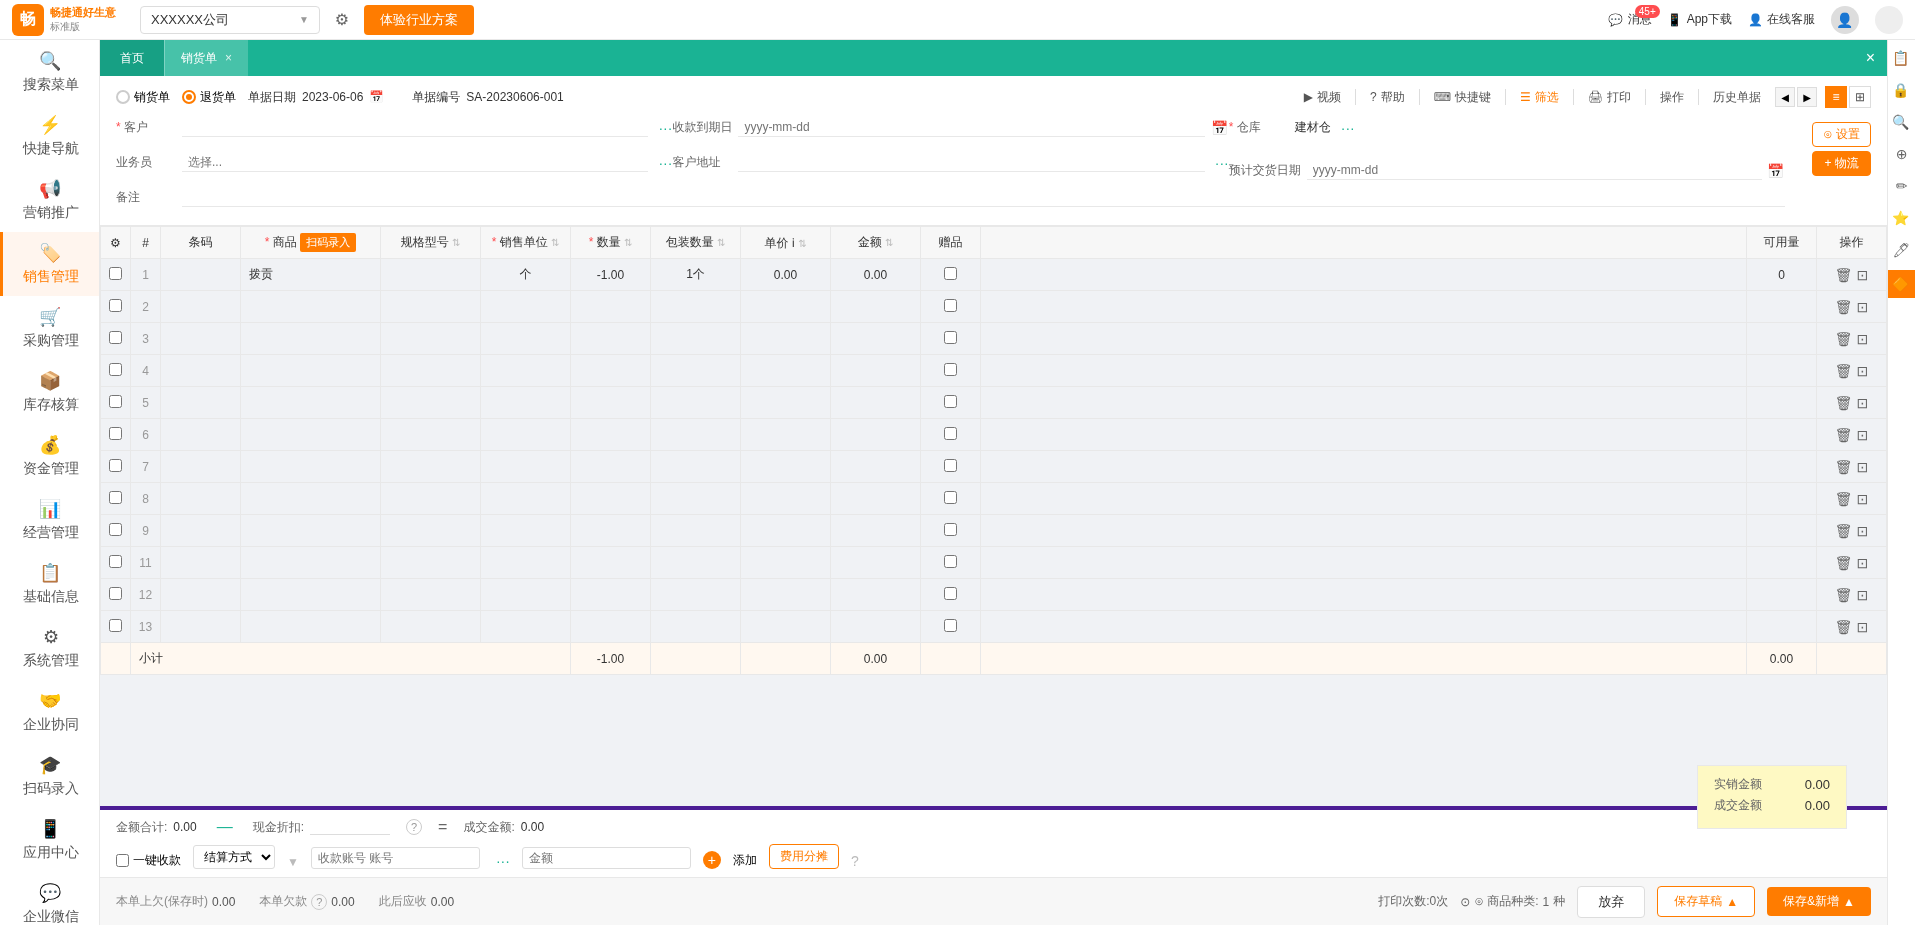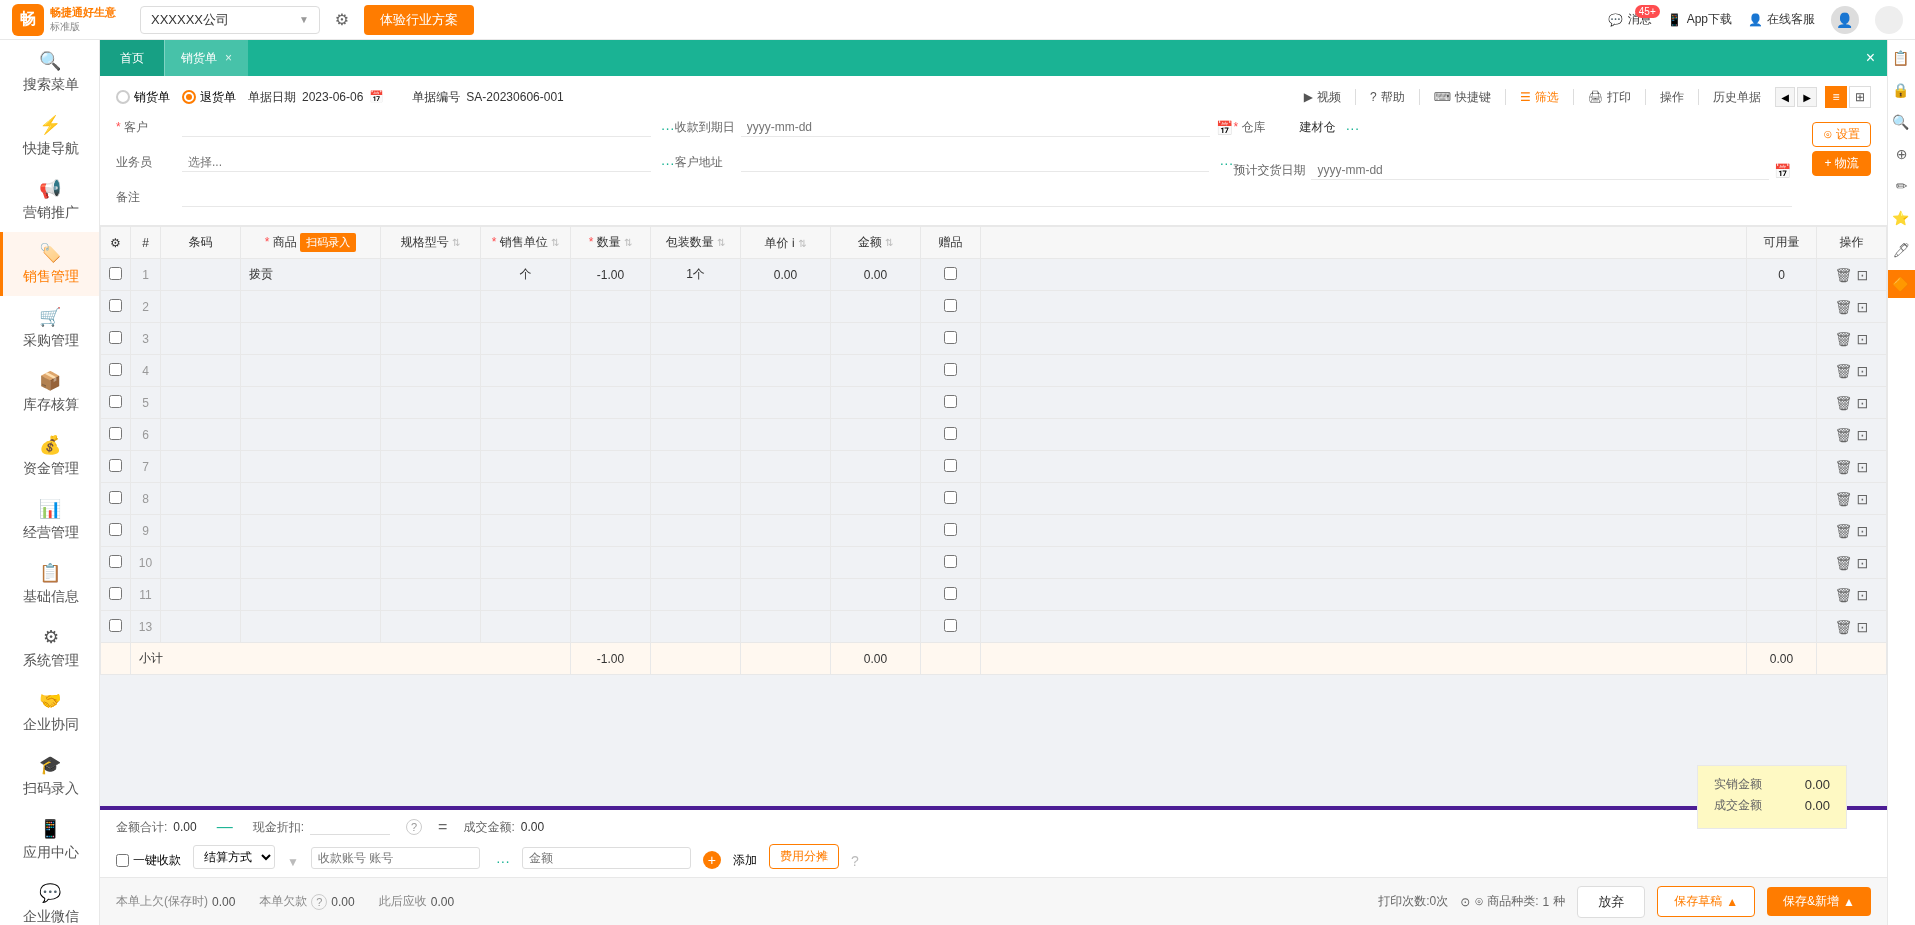--- a/index.html
+++ b/index.html
@@ -528,21 +528,21 @@
             <div class="nav-arrow">◀</div>
             <div class="nav-arrow">▶</div>
           </div>
           <div class="view-btns">
             <div class="view-btn">≡</div>
             <div class="view-btn outline">⊞</div>
           </div>
         </div>
       </div>
 
-      <div style="display:flex; gap:4px; align-items:flex-start;">
+      <div style="display:flex; gap:11px; align-items:flex-start;">
         <div style="flex:1;">
           <div class="form-row">
             <div class="form-cell">
               <span class="form-label"><span class="req-star">*</span> <span>客户</span></span>
               <input class="form-input" style="width: 200px;">
               <span class="form-dots">···</span>
             </div>
             <div class="form-cell" style="flex:1;">
               <span class="form-label">收款到期日</span>
               <input class="form-input" placeholder="yyyy-mm-dd" style="width: 120px;">
@@ -800,42 +800,42 @@
     <td></td>
     <td>
       <div class="col-ops">
         <span class="op-icon" title="删除">🗑</span>
         <span class="op-icon" title="复制">⊡</span>
       </div>
     </td>
   </tr>
               <tr>
     <td><input type="checkbox" style=""></td>
-    <td class="row-num">10</td>
-    <td style="cursor:pointer;"></td>
-    <td style="text-align:left;padding-left:8px;"></td>
-    <td></td>
-    <td></td>
-    <td class=""></td>
-    <td></td>
-    <td></td>
-    <td></td>
-    <td><input type="checkbox" style=""></td>
-    <td></td>
-    <td></td>
-    <td>
-      <div class="col-ops">
-        <span class="op-icon" title="删除">🗑</span>
-        <span class="op-icon" title="复制">⊡</span>
-      </div>
-    </td>
-  </tr>
-              <tr>
-    <td><input type="checkbox" style=""></td>
     <td class="row-num">11</td>
+    <td style="cursor:pointer;"></td>
+    <td style="text-align:left;padding-left:8px;"></td>
+    <td></td>
+    <td></td>
+    <td class=""></td>
+    <td></td>
+    <td></td>
+    <td></td>
+    <td><input type="checkbox" style=""></td>
+    <td></td>
+    <td></td>
+    <td>
+      <div class="col-ops">
+        <span class="op-icon" title="删除">🗑</span>
+        <span class="op-icon" title="复制">⊡</span>
+      </div>
+    </td>
+  </tr>
+              <tr>
+    <td><input type="checkbox" style=""></td>
+    <td class="row-num">12</td>
     <td style="cursor:pointer;"></td>
     <td style="text-align:left;padding-left:8px;"></td>
     <td></td>
     <td></td>
     <td class=""></td>
     <td></td>
     <td></td>
     <td></td>
     <td><input type="checkbox" style=""></td>
     <td></td>

